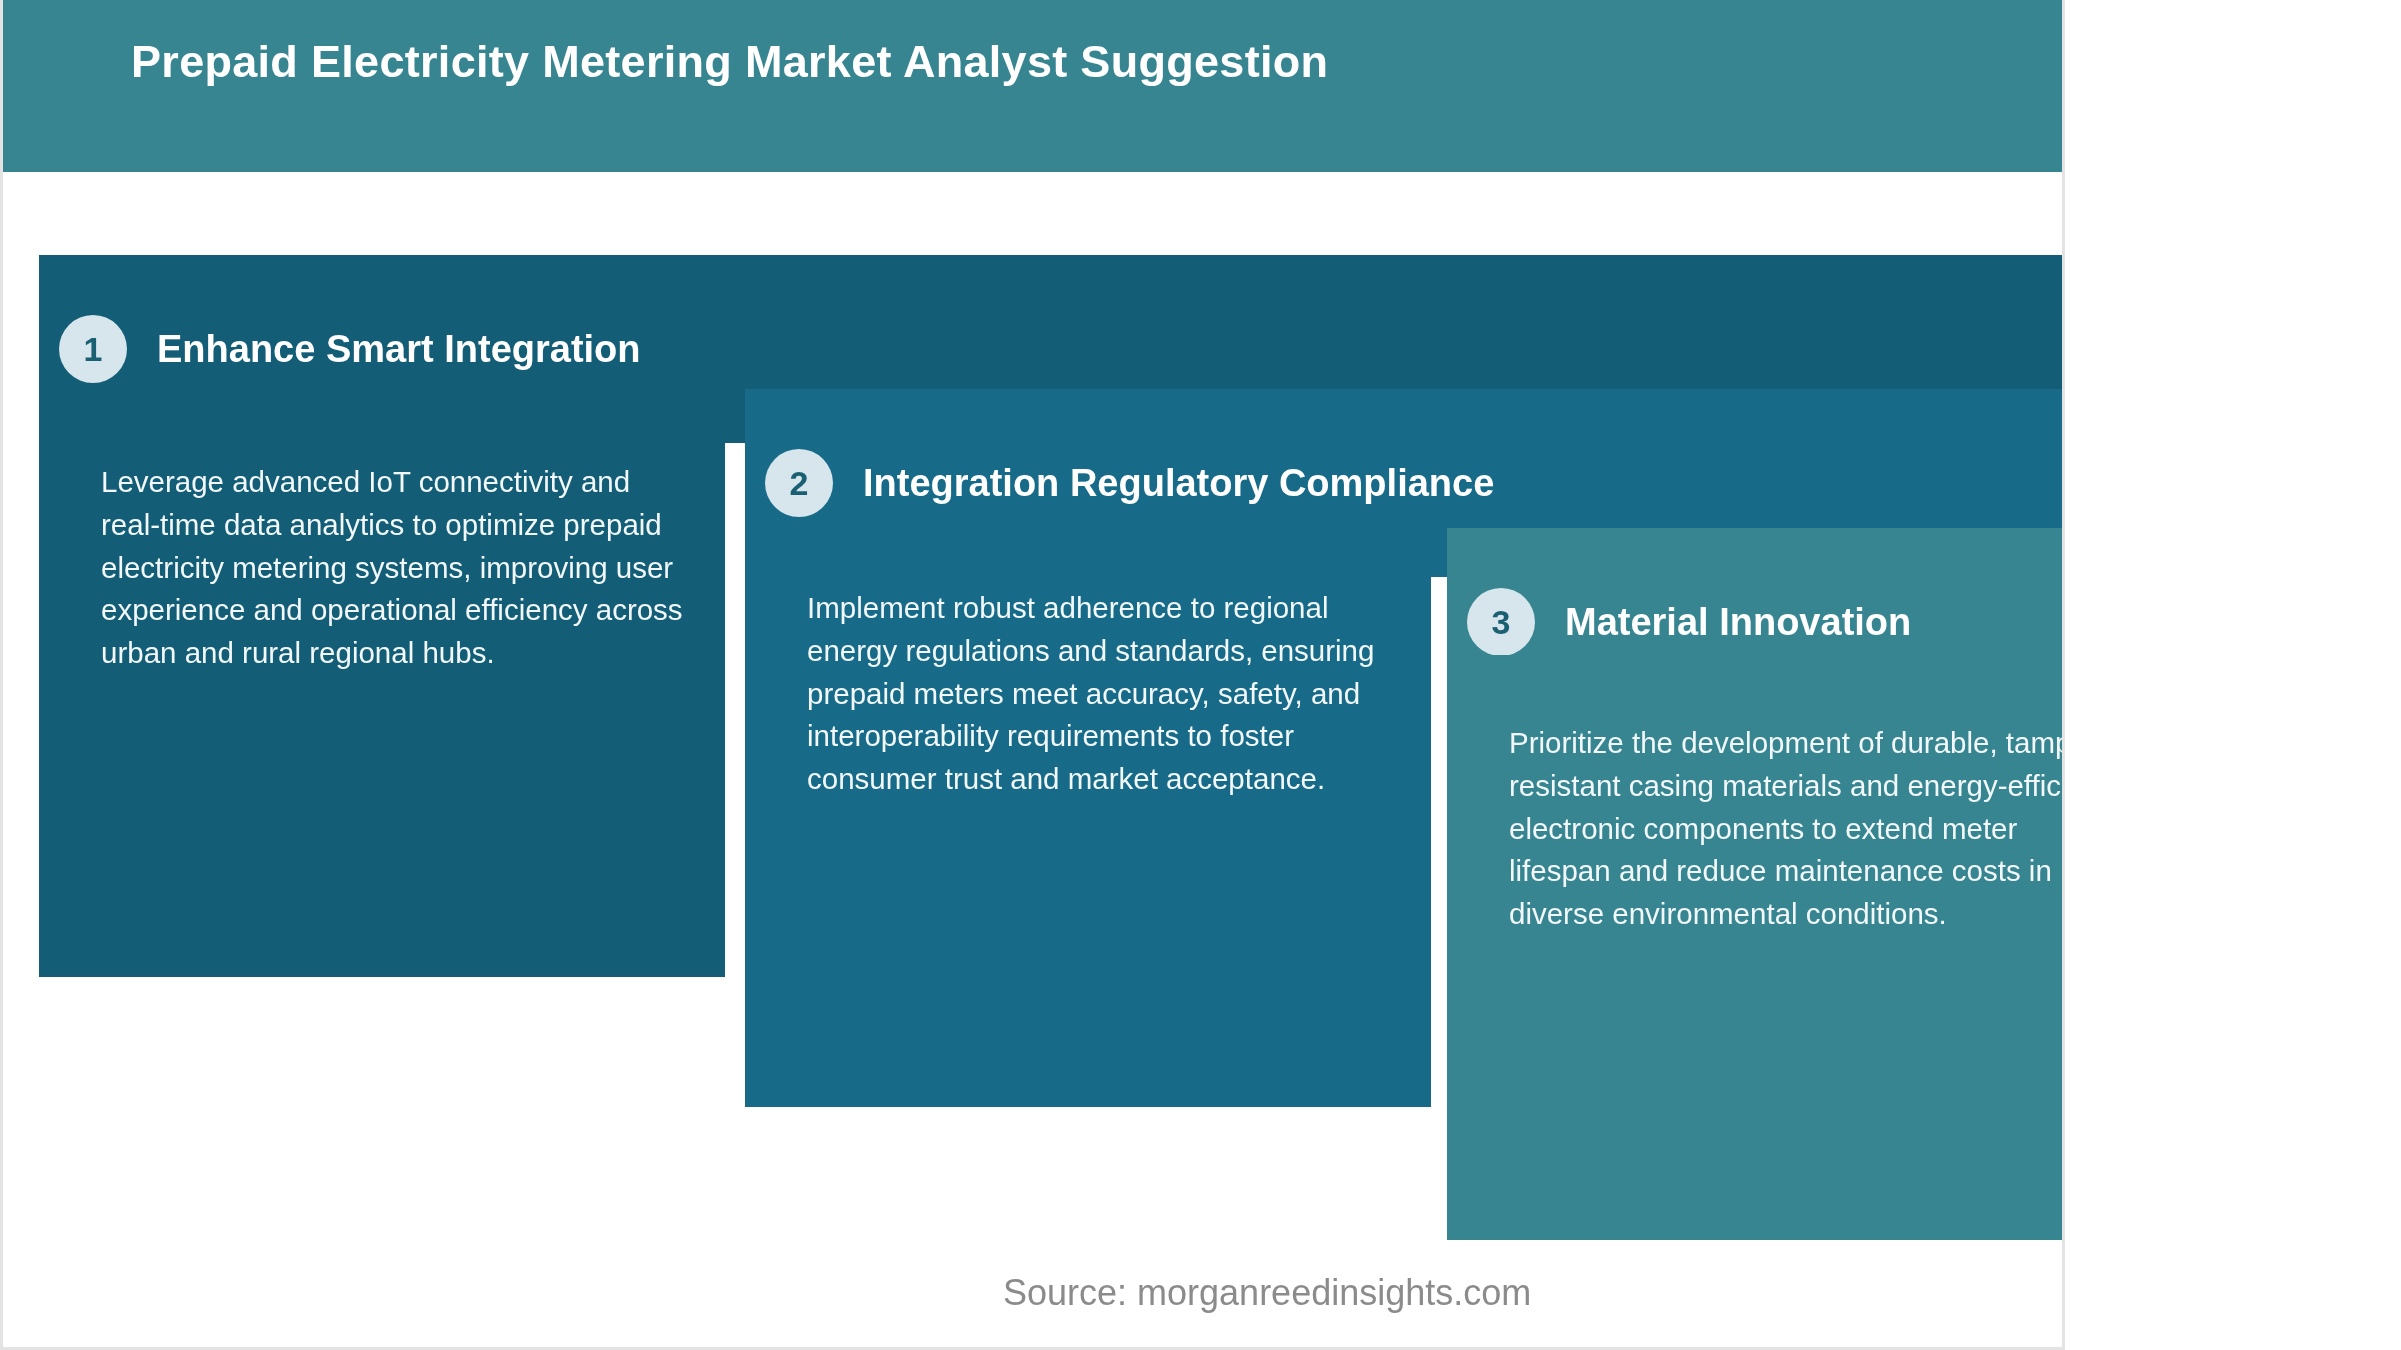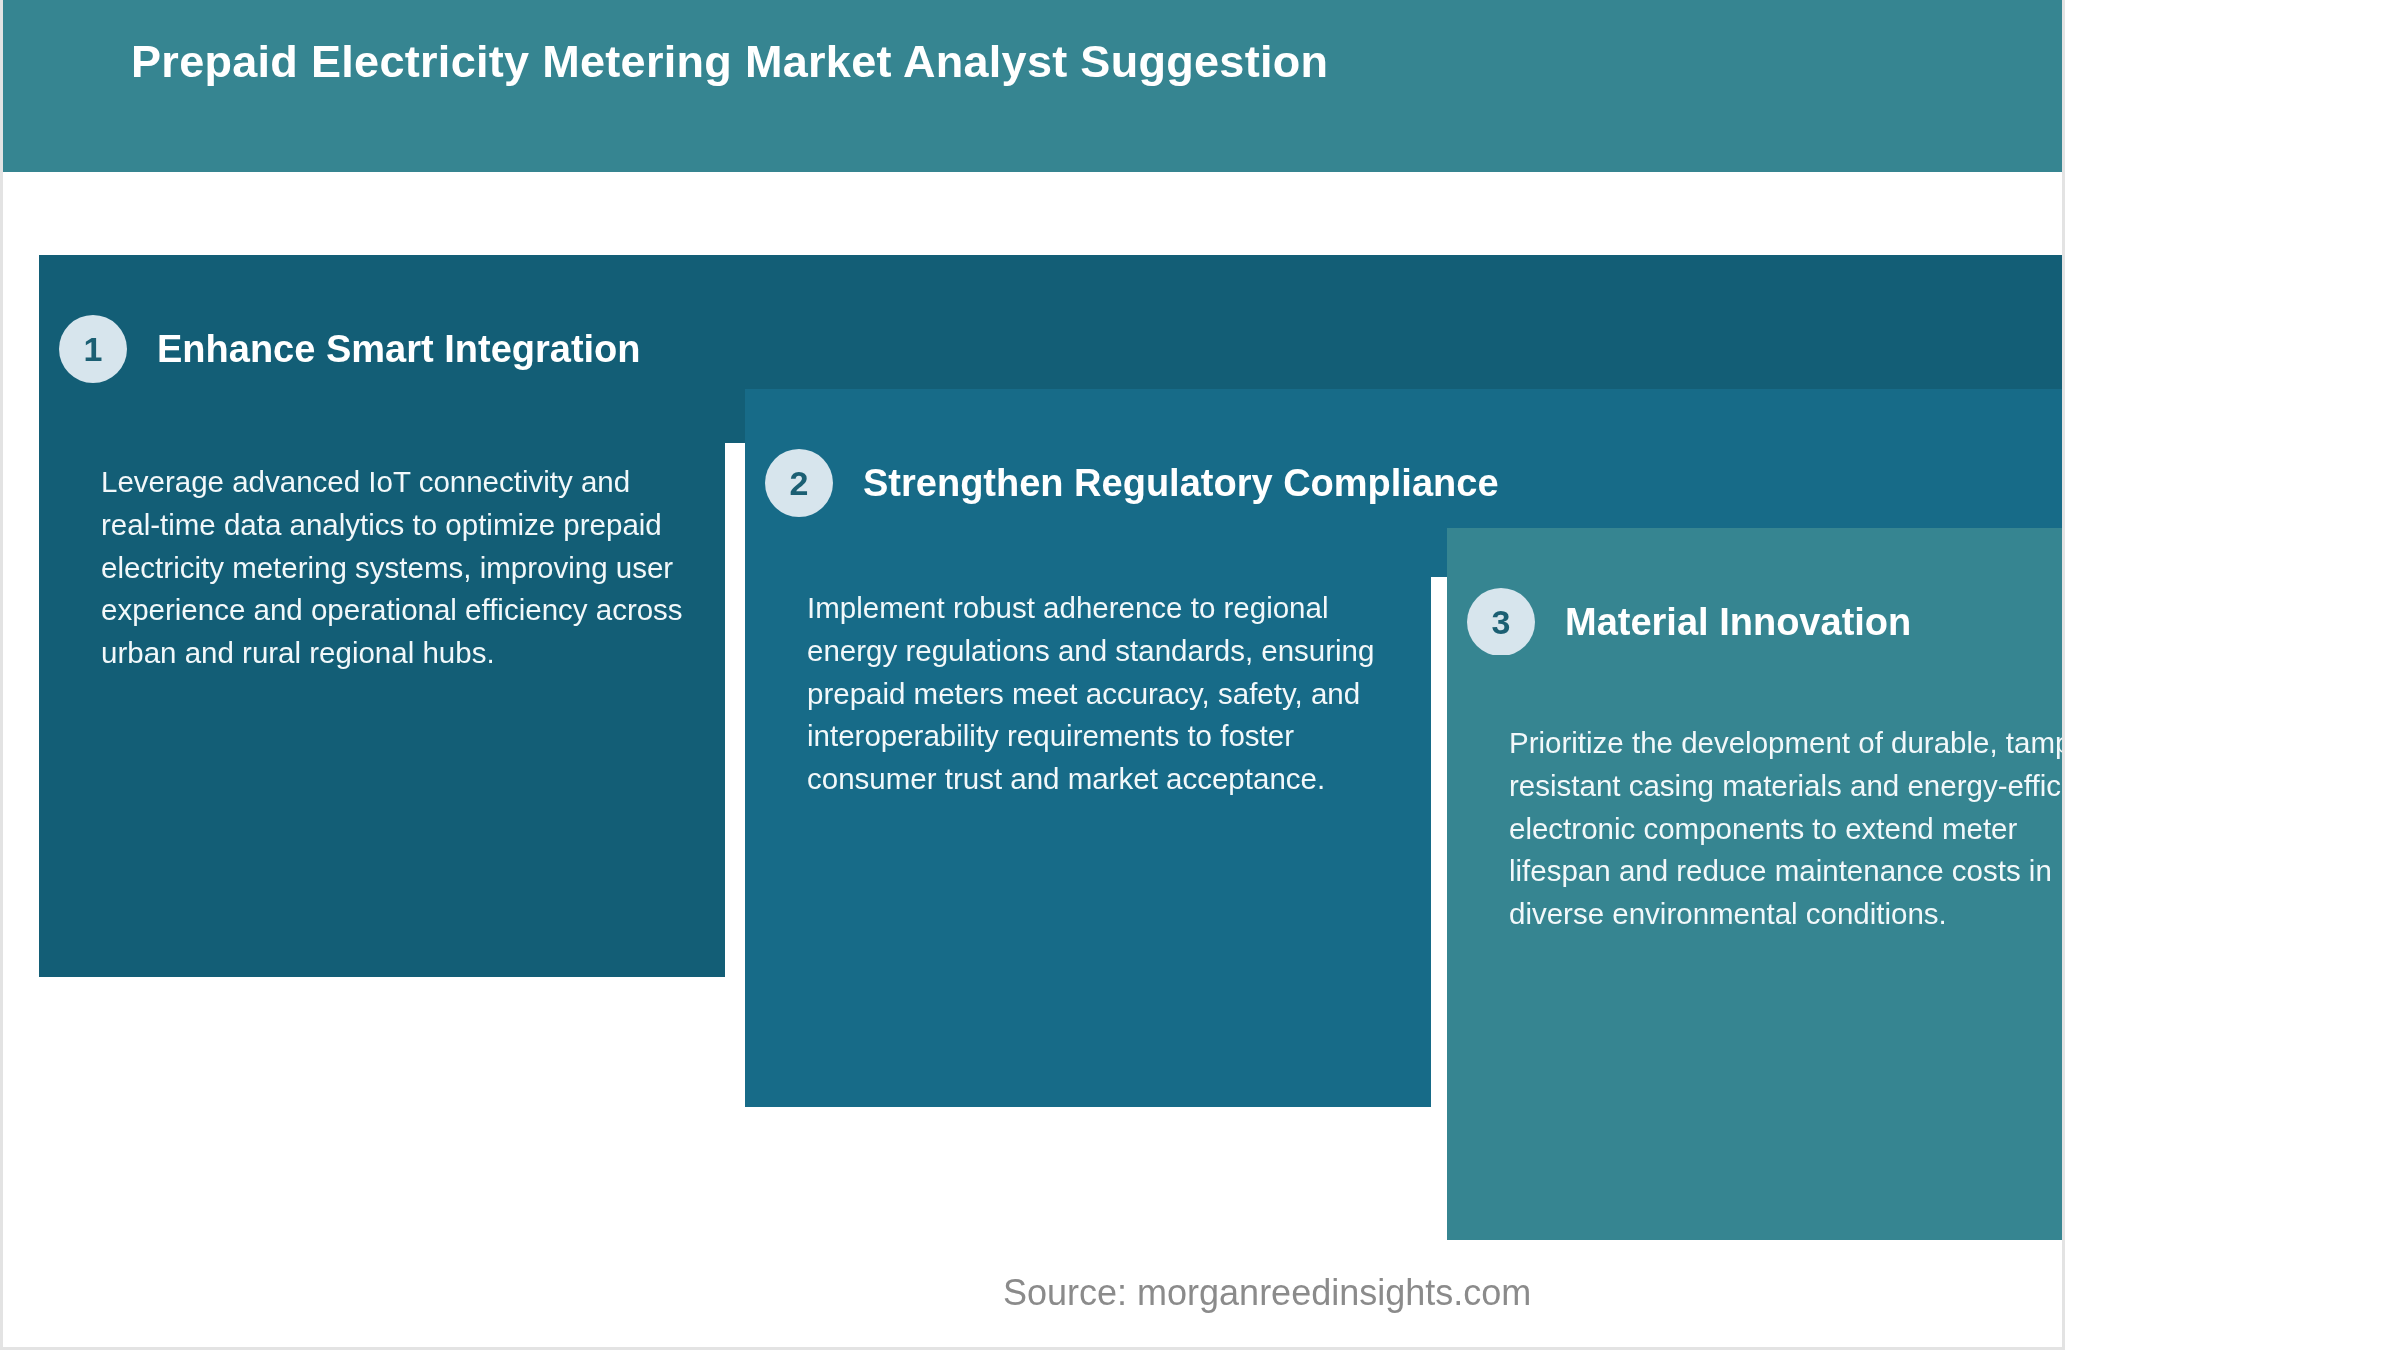--- a/index.html
+++ b/index.html
@@ -170,21 +170,21 @@
     <div class="badge" style="margin-left:20px;">1</div>
     <div class="banner-title">Enhance Smart Integration</div>
   </div>
 
   <div class="body-card step1-fill" style="left:36px; top:394px; width:686px; height:583px;">
     <div class="body-text">Leverage advanced IoT connectivity and real-time data analytics to optimize prepaid electricity metering systems, improving user experience and operational efficiency across urban and rural regional hubs.</div>
   </div>
 
   <div class="banner step2-fill" style="left:742px; top:389px; width:1441px; height:188px;">
     <div class="badge" style="margin-left:20px;">2</div>
-    <div class="banner-title">Strengthen Regulatory Compliance</div>
+    <div class="banner-title">Integration Regulatory Compliance</div>
   </div>
 
   <div class="body-card step2-fill" style="left:742px; top:520px; width:686px; height:587px;">
     <div class="body-text">Implement robust adherence to regional energy regulations and standards, ensuring prepaid meters meet accuracy, safety, and interoperability requirements to foster consumer trust and market acceptance.</div>
   </div>
 
   <div class="banner step3-fill" style="left:1444px; top:528px; width:770px; height:188px;">
     <div class="badge" style="margin-left:20px;">3</div>
     <div class="banner-title">Material Innovation</div>
   </div>

